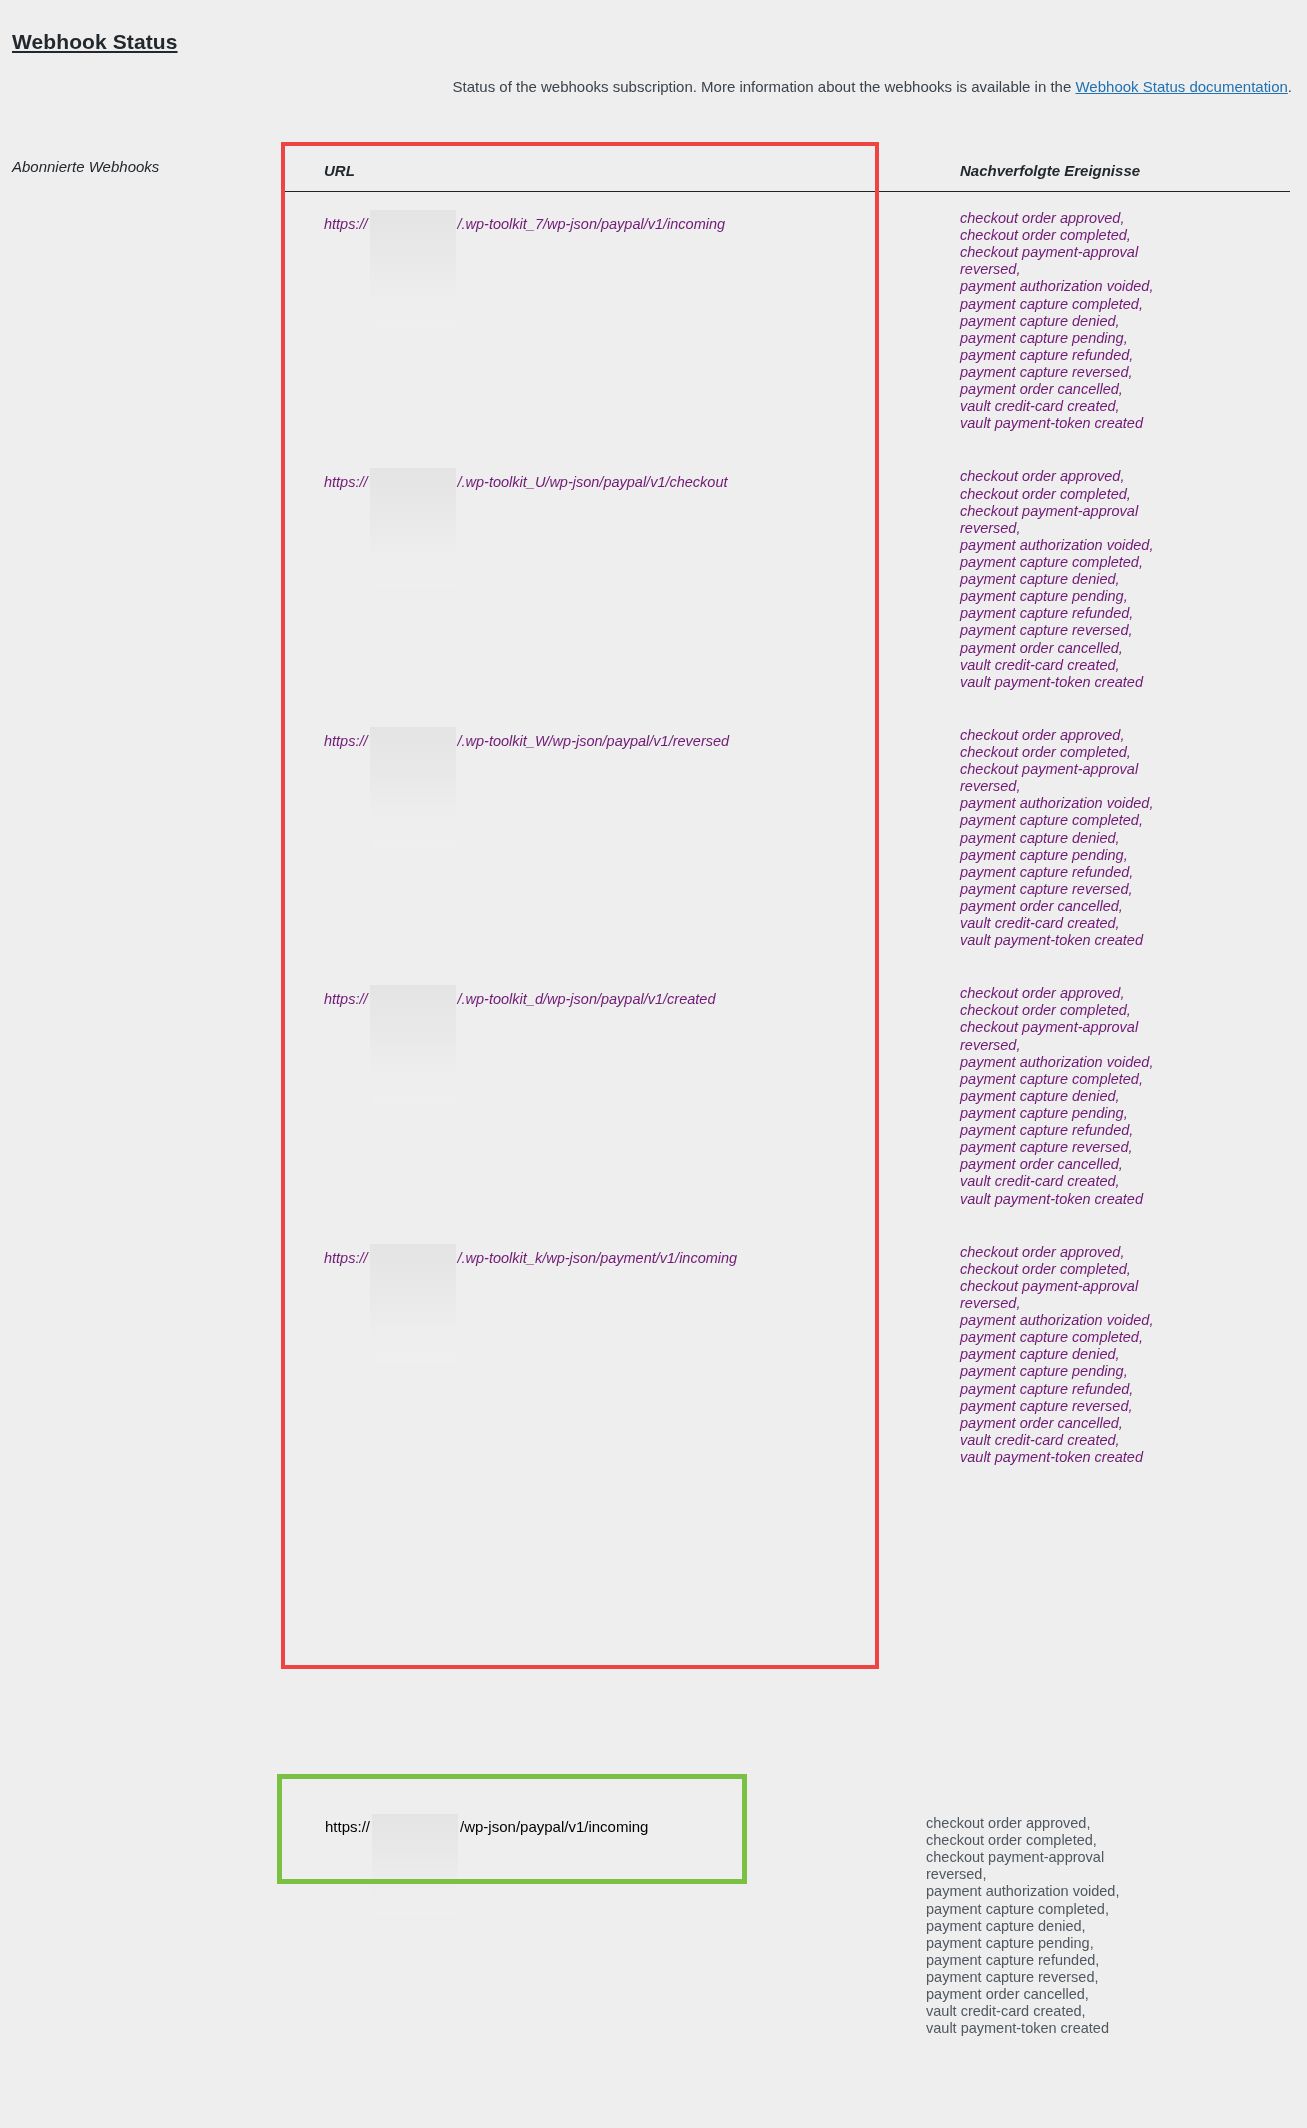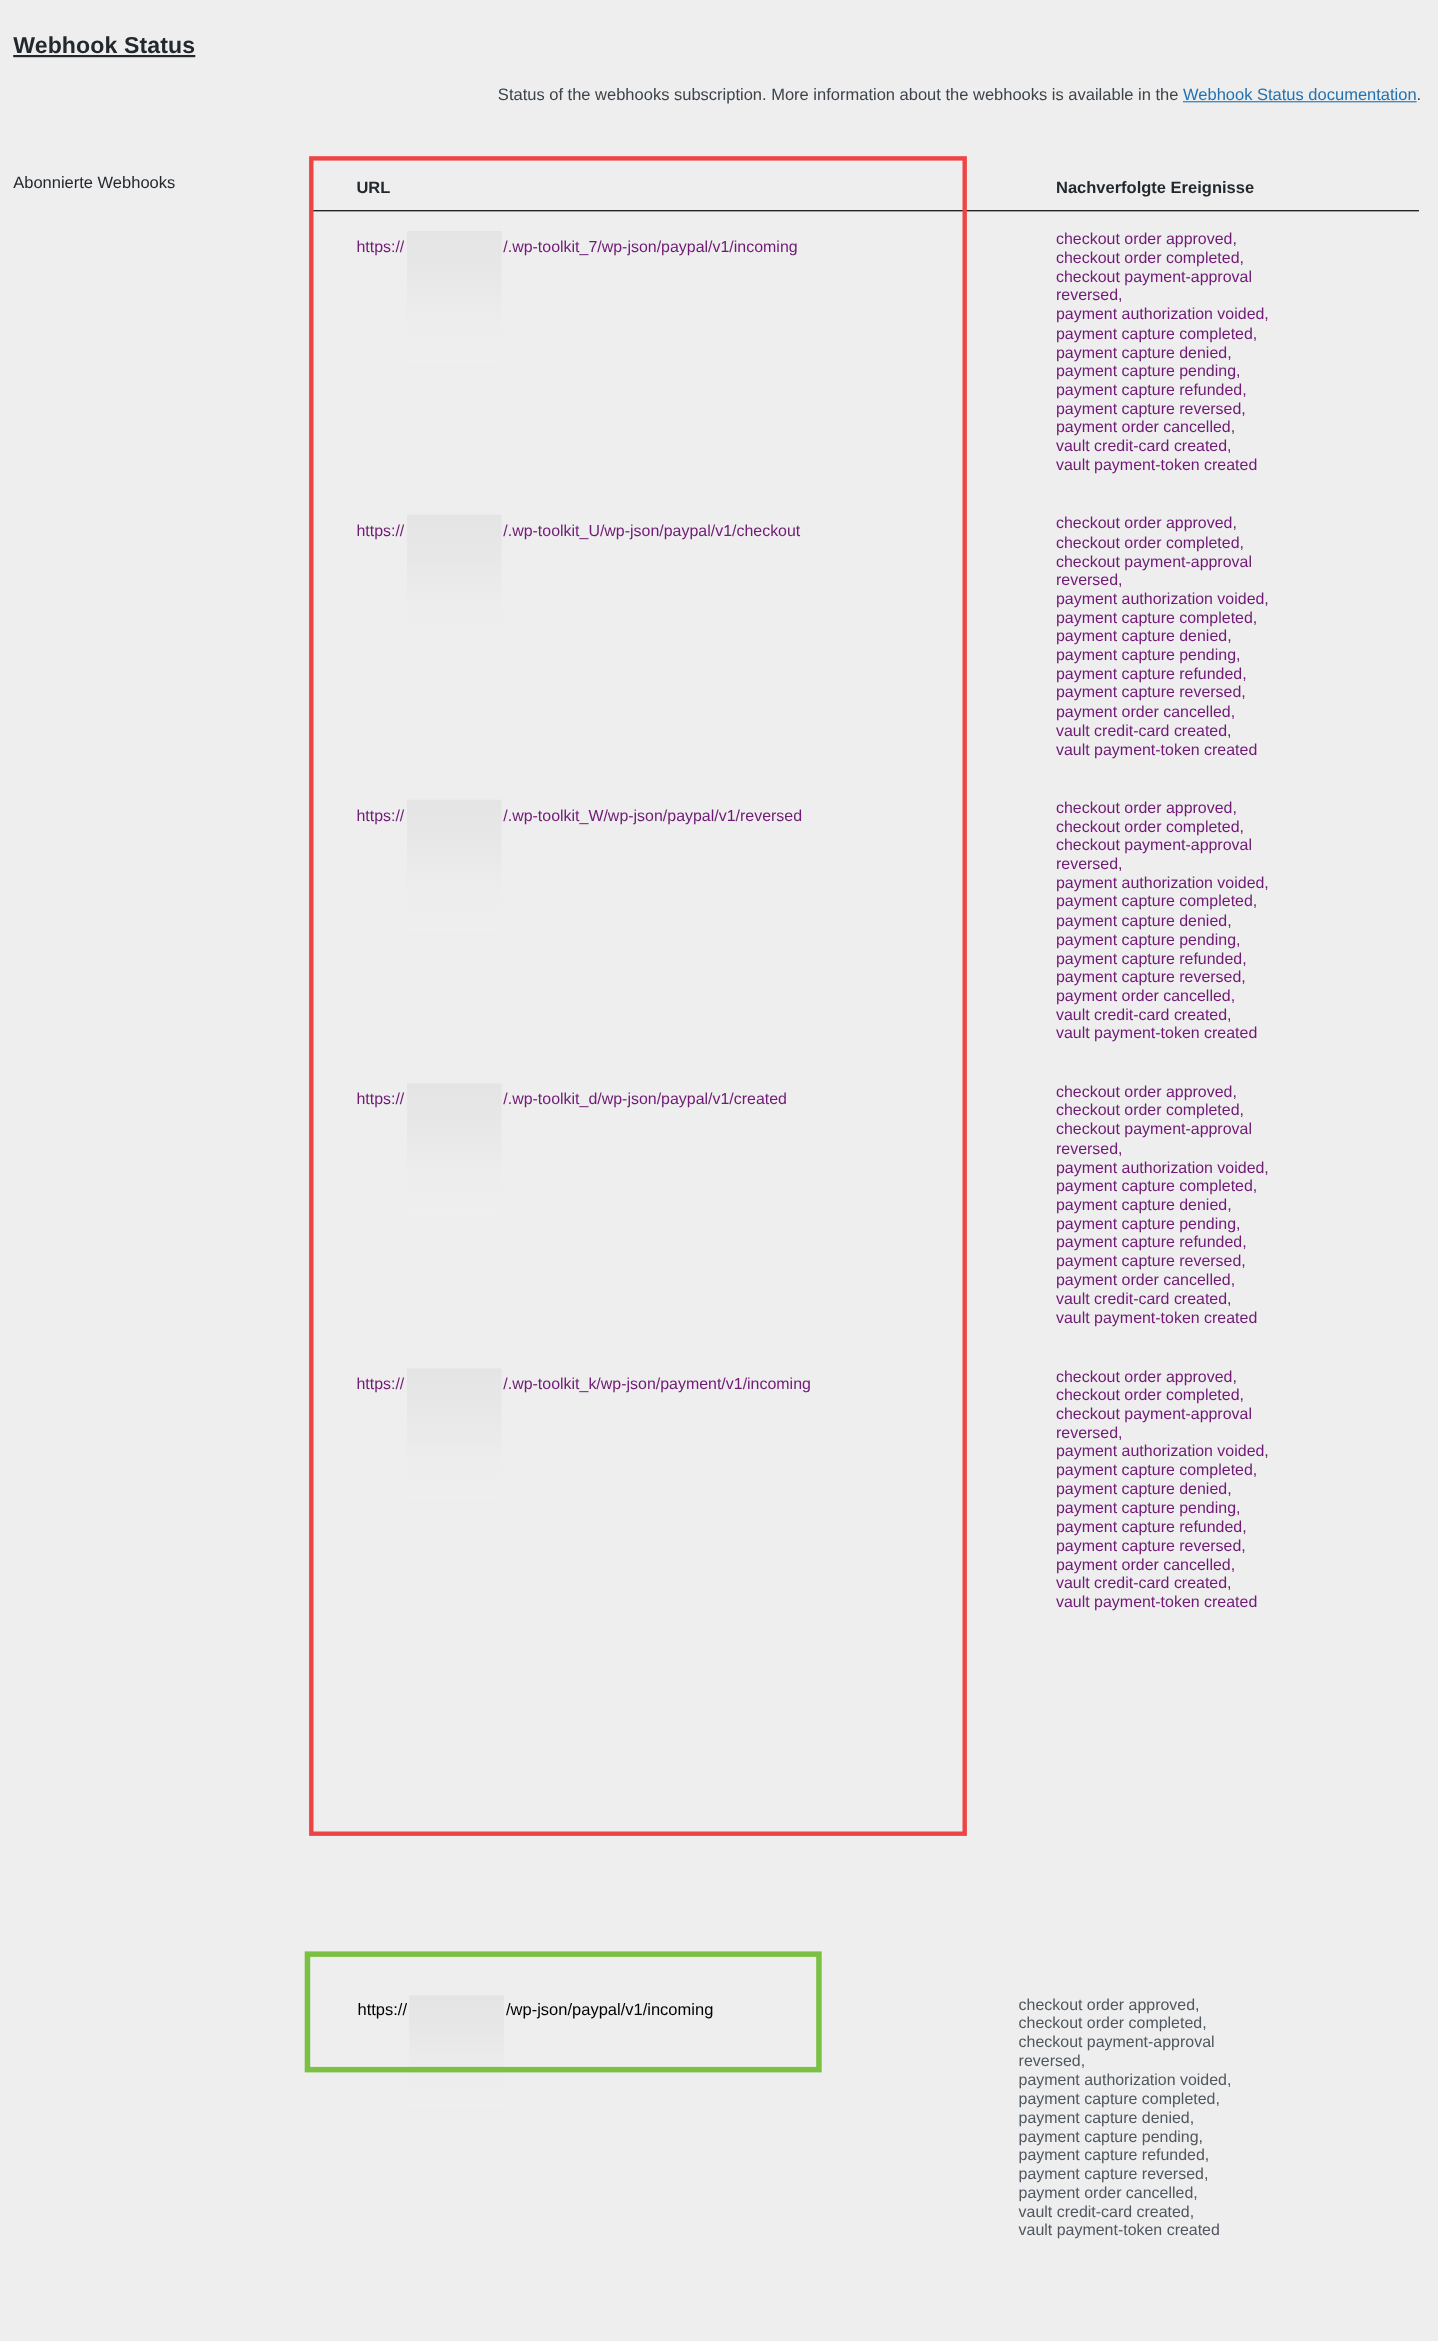--- a/index.html
+++ b/index.html
@@ -46,33 +46,35 @@
 
   
   .field-label {
     position: absolute;
     left: 12px;
     top: 158px;
     font-size: 15px;
     color: #23282d;
     font-weight: 400;
     white-space: nowrap;
+    font-style: italic;
   }
 
   
   .table-wrap {
     position: absolute;
     left: 283px;
     top: 148px;
     width: 925px;
   }
   table.webhook-table {
     border-collapse: collapse;
     width: 925px;
     table-layout: fixed;
+    font-style: italic;
   }
   table.webhook-table th {
     text-align: left;
     font-size: 15px;
     font-weight: 600;
     color: #23282d;
     padding: 14px 0 12px 41px;
     border-bottom: 1px solid #1d2327;
     vertical-align: bottom;
   }

